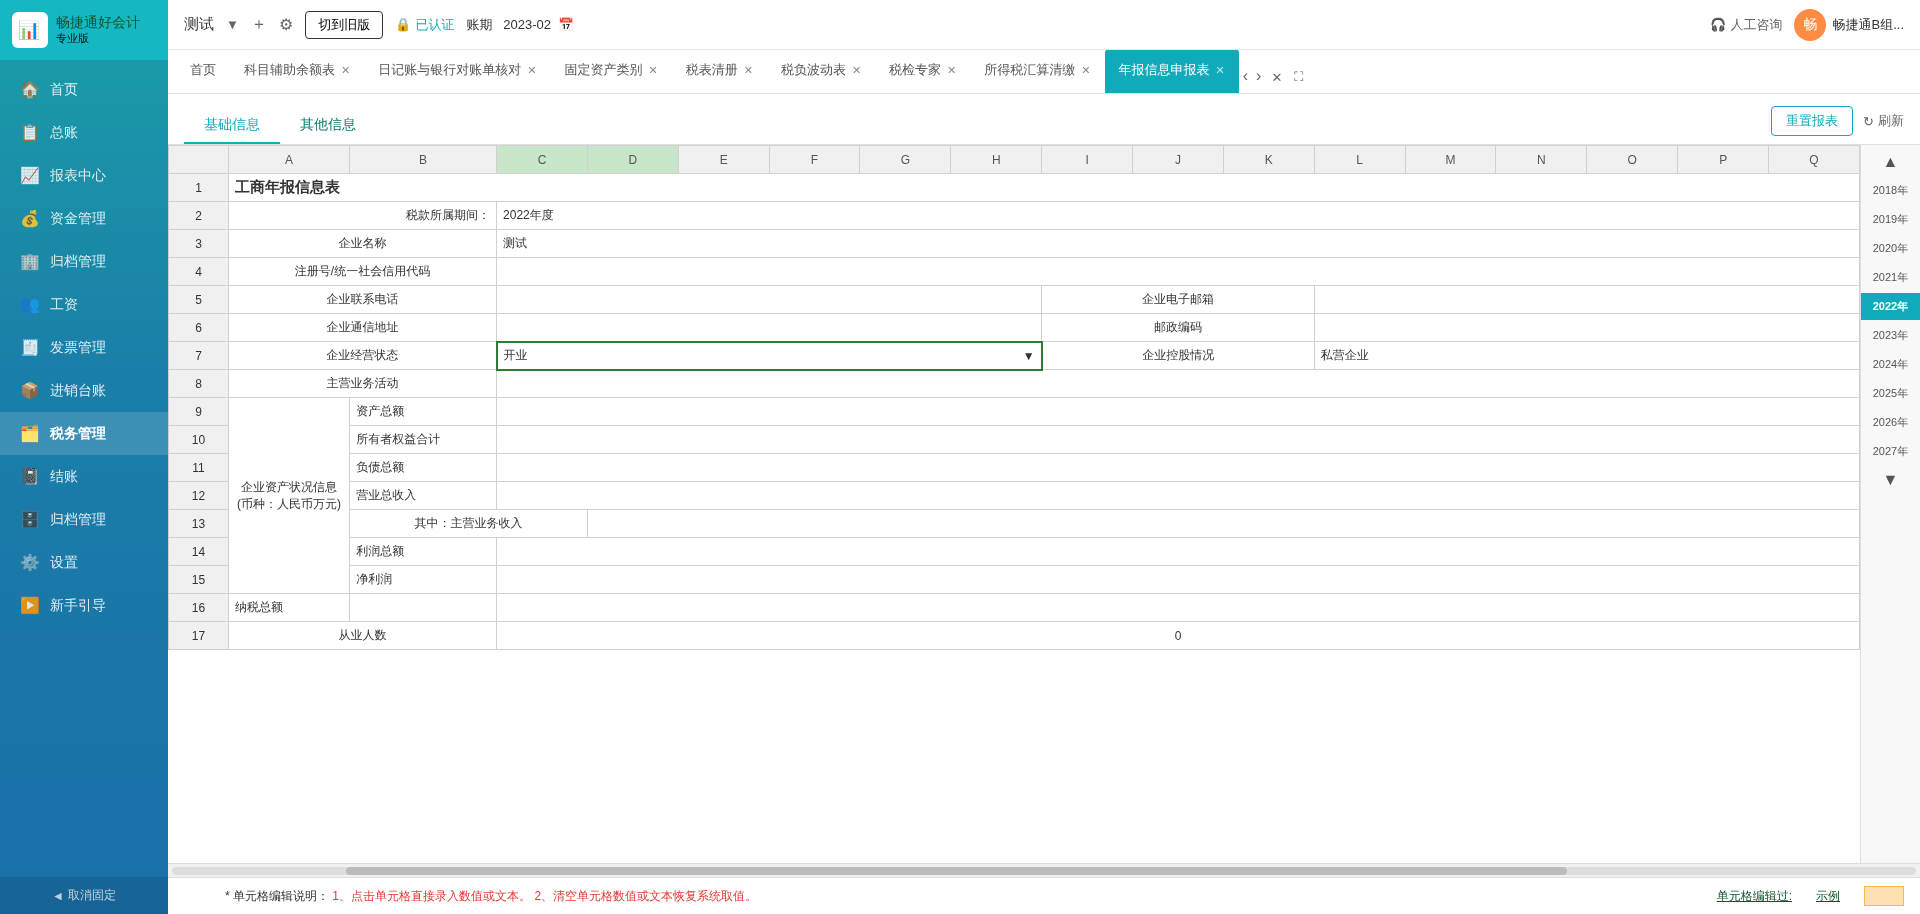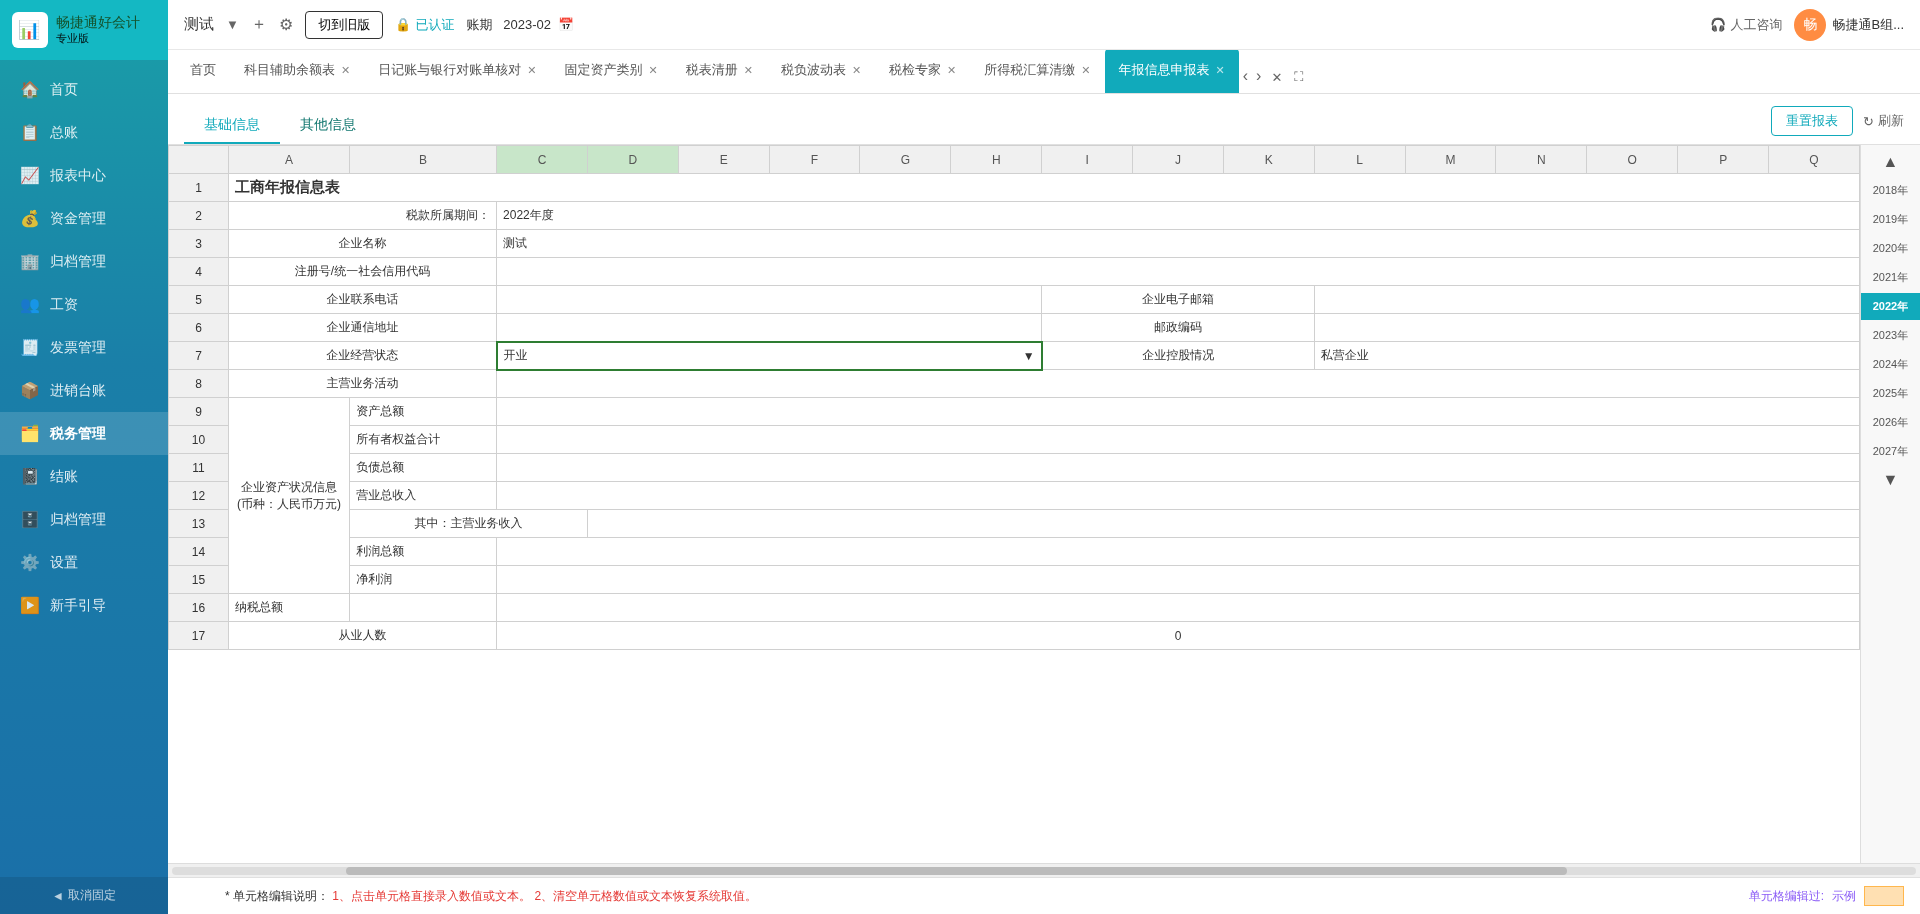--- a/index.html
+++ b/index.html
@@ -253,21 +253,21 @@
       border-top: 1px solid #e0e0e0;
       padding: 8px 16px;
       display: flex;
       align-items: center;
       justify-content: space-between;
       flex-shrink: 0;
       font-size: 12px;
     }
     .footer-hint { color: #e53935; margin-left: 41px; }
     .footer-hint span { color: #333; }
-    .footer-right { display: flex; align-items: center; gap: 8px; color: #8b5cf6; }
+    .footer-right { display: flex; align-items: center; gap: 24px; color: #14532d; text-decoration: underline; }
     .footer-example {
       width: 40px; height: 20px;
       background: #ffe0b2;
       border: 1px solid #ffb74d;
       display: inline-block;
     }
 
     
     .scroll-track-h {
       height: 14px;

